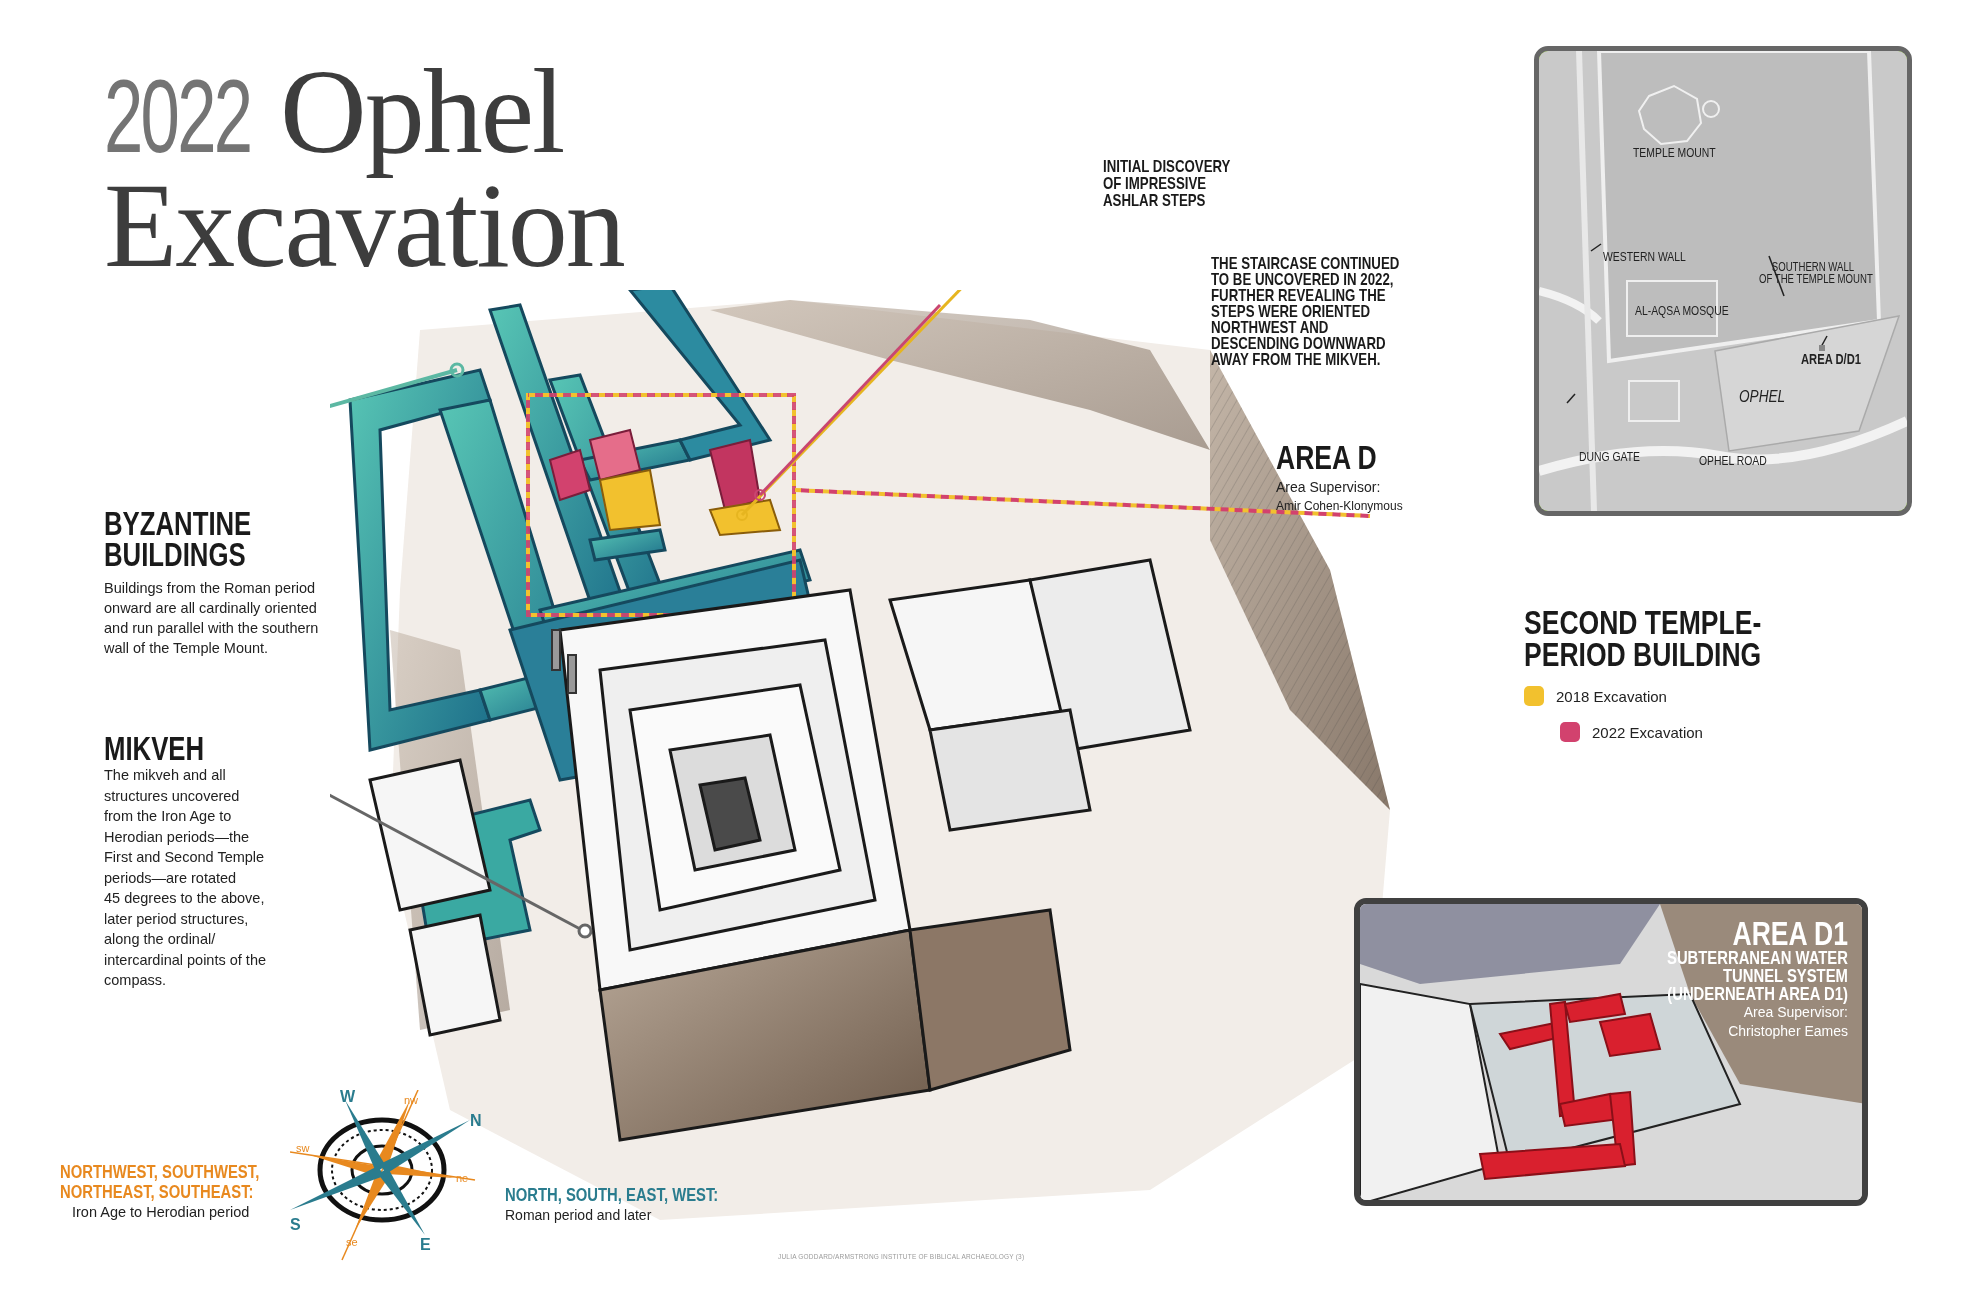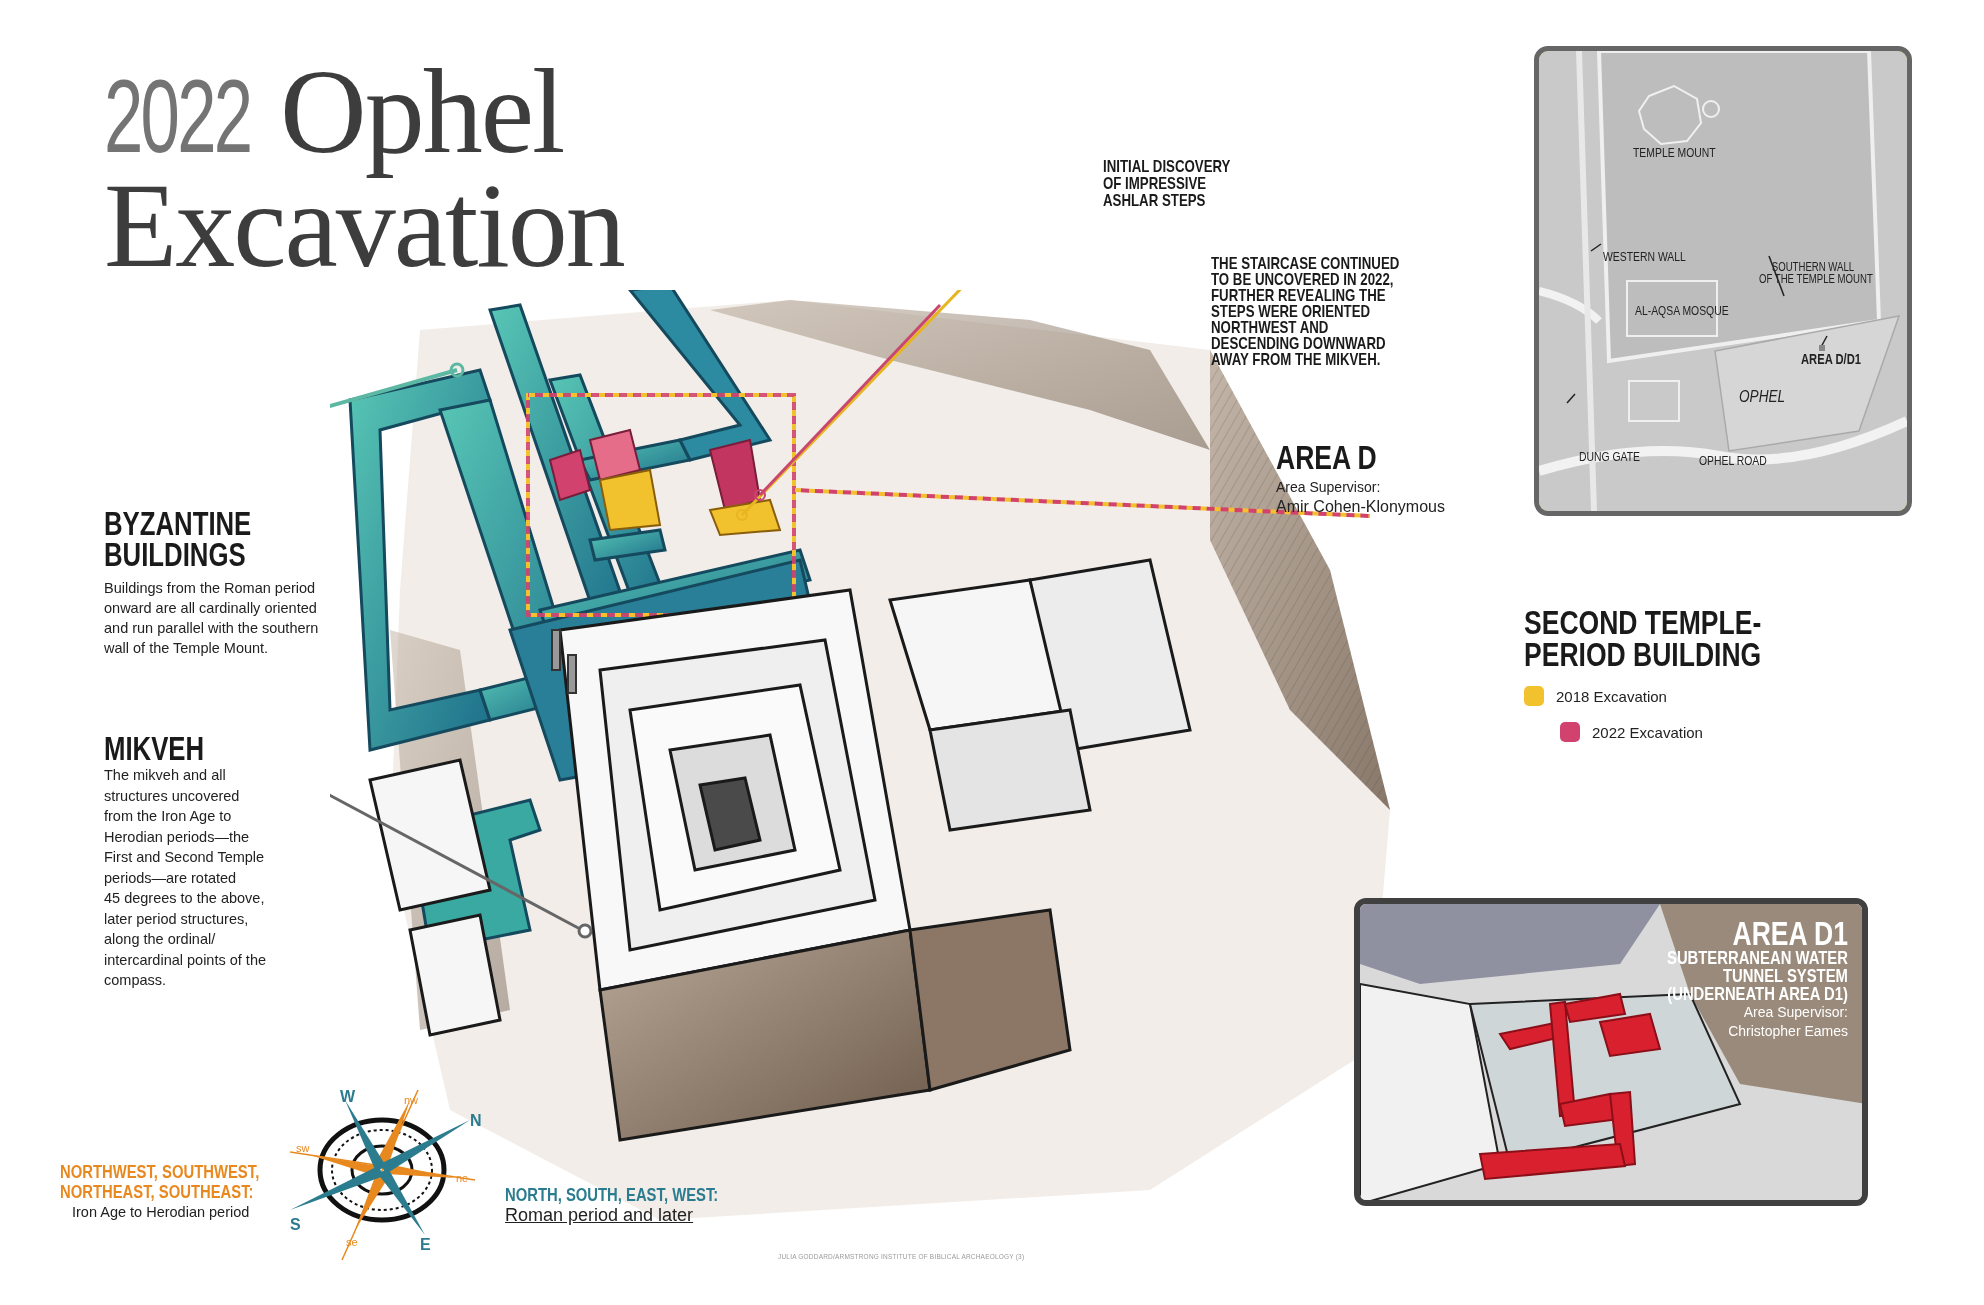--- a/index.html
+++ b/index.html
@@ -140,21 +140,21 @@
     <div>STEPS WERE ORIENTED</div>
     <div>NORTHWEST AND</div>
     <div>DESCENDING DOWNWARD</div>
     <div>AWAY FROM THE MIKVEH.</div>
   </div>
 </div>
 
 <div class="abs" style="left:1276px; top:440px;">
   <div class="cond" style="font-size:34px; line-height:34px; transform:scaleX(0.78);">AREA D</div>
   <div class="body-txt" style="font-size:14px; line-height:19px; margin-top:4px;">Area Supervisor:</div>
-  <div class="body-txt" style="font-size:16px; line-height:19px;">Amir Cohen-Klonymous</div>
+  <div class="body-txt" style="font-size:12px; line-height:19px;">Amir Cohen-Klonymous</div>
 </div>
 
 <div class="abs" style="left:104px; top:508px; width:260px;">
   <div class="cond" style="font-size:33px; line-height:31px; transform:scaleX(0.78);">
     <div>BYZANTINE</div>
     <div>BUILDINGS</div>
   </div>
   <div class="body-txt" style="margin-top:8px; font-size:14.5px; line-height:20px;">
     <div>Buildings from the Roman period</div>
     <div>onward are all cardinally oriented</div>
@@ -289,16 +289,16 @@
   <text x="0" y="140" font-size="16" font-weight="bold" fill="#2a7c8e" font-family="Liberation Sans, sans-serif">S</text>
   <text x="130" y="160" font-size="16" font-weight="bold" fill="#2a7c8e" font-family="Liberation Sans, sans-serif">E</text>
   <text x="114" y="14" font-size="11" fill="#e8891f" font-family="Liberation Sans, sans-serif">nw</text>
   <text x="6" y="62" font-size="11" fill="#e8891f" font-family="Liberation Sans, sans-serif">sw</text>
   <text x="166" y="92" font-size="11" fill="#e8891f" font-family="Liberation Sans, sans-serif">ne</text>
   <text x="56" y="156" font-size="11" fill="#e8891f" font-family="Liberation Sans, sans-serif">se</text>
 </svg>
 
 <div class="abs" style="left:505px; top:1185px;">
   <div class="cond" style="font-size:19px; line-height:20px; color:#2a7c8e; transform:scaleX(0.78);">NORTH, SOUTH, EAST, WEST:</div>
-  <div class="body-txt" style="font-size:18px;text-decoration:underline;">Roman period and later</div>
+  <div class="body-txt" style="font-size:14px;">Roman period and later</div>
 </div>
 
 <div class="abs" style="left:778px; top:1253px; font-size:6.5px; color:#9a9a9a; letter-spacing:0.2px; white-space:nowrap;">JULIA GODDARD/ARMSTRONG INSTITUTE OF BIBLICAL ARCHAEOLOGY (3)</div>
 
 </body></html>

